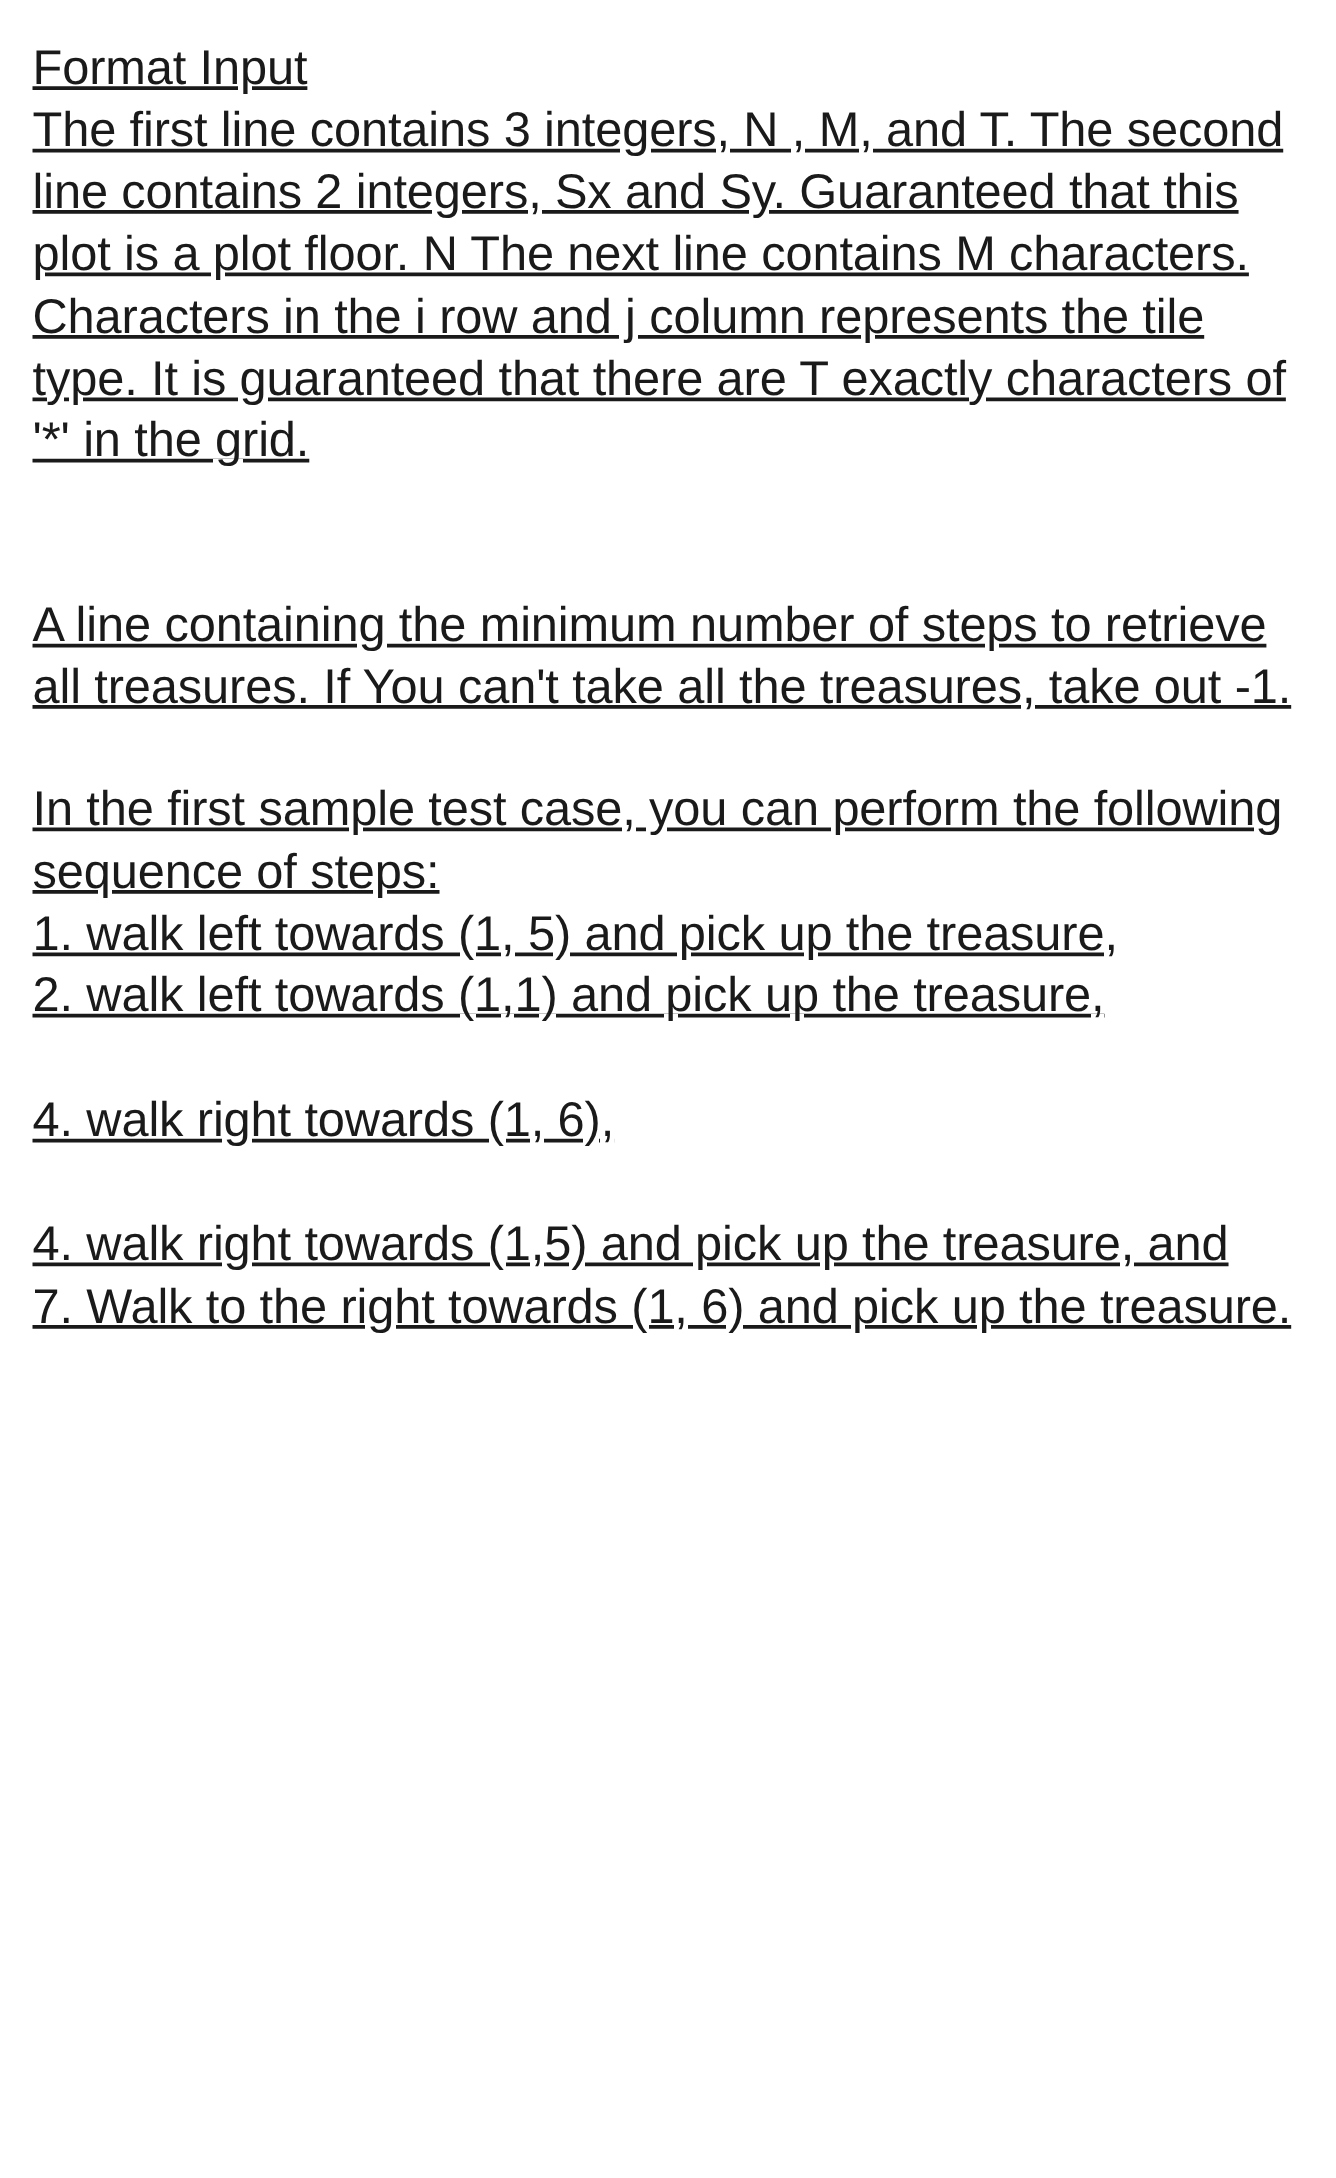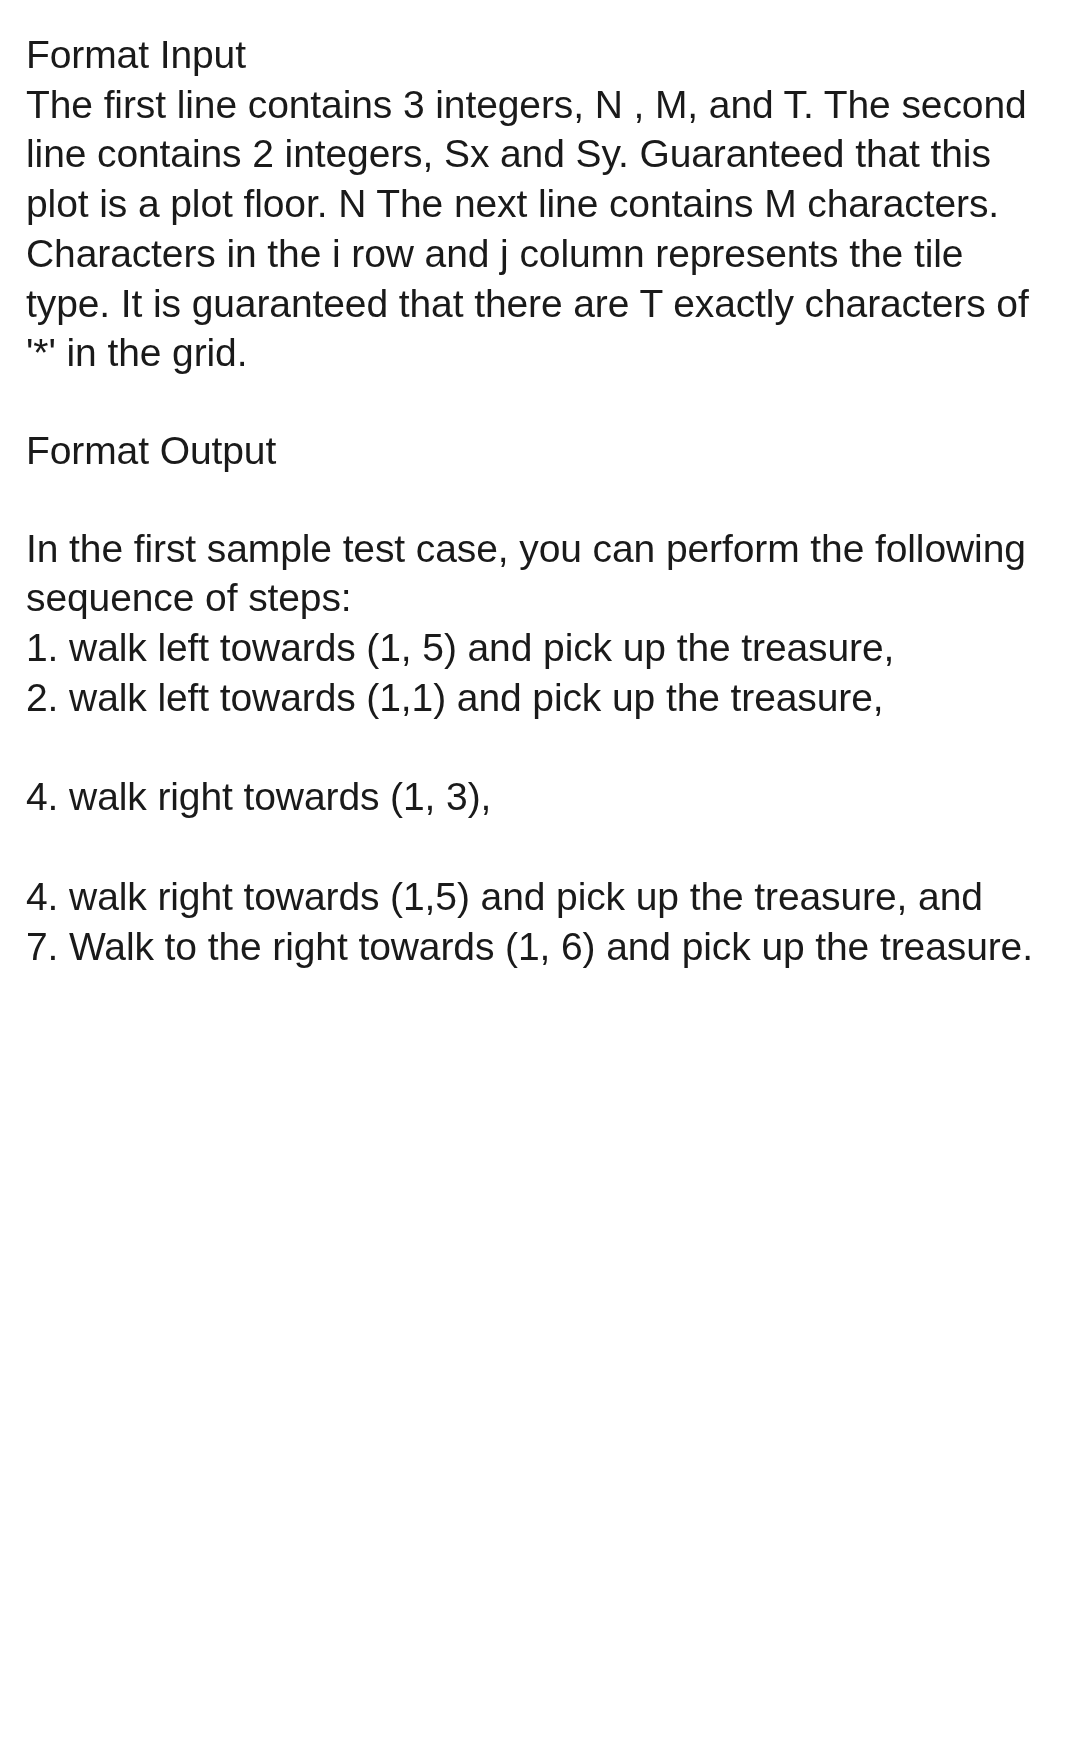--- a/index.html
+++ b/index.html
@@ -13,39 +13,41 @@
     width: 1069px;
     min-height: 1742px;
     box-sizing: border-box;
     padding: 30px 24px 20px 26px;
   }
   .block {
     font-size: 39px;
     line-height: 1.275;
     margin-bottom: 48px;
     letter-spacing: -0.1px;
+    text-decoration: underline;
   }
   .block:last-child {
     margin-bottom: 4px;
   }
 </style>
 </head>
 <body>
 
 <div class="block">
   <span>Format Input</span><br>
   <span>The first line contains 3 integers, N , M, and T. The second line contains 2 integers, Sx and Sy. Guaranteed that this plot is a plot floor. N The next line contains M characters. Characters in the i row and j column represents the tile type.  It is guaranteed that there are T exactly characters of '*' in the grid.</span>
 </div>
 
 <div class="block">
-  <span>Format Output</span><br>
+  <br>
+  <span>A line containing the minimum number of steps to retrieve all treasures.  If You can't take all the treasures, take out -1.</span>
 </div>
 
 <div class="block">
   <span>In the first sample test case, you can perform the following sequence of steps:</span><br>
   <span> 1. walk left towards (1, 5) and pick up the treasure,</span><br>
   <span> 2. walk left towards (1,1) and pick up the treasure,</span><br>
   <br>
-  <span> 4. walk right towards (1, 3),</span><br>
+  <span> 4. walk right towards (1, 6),</span><br>
   <br>
   <span> 4. walk right towards (1,5) and pick up the treasure, and</span><br>
   <span> 7. Walk to the right towards (1, 6) and pick up the treasure.</span>
 </div>
 
 </body></html>

